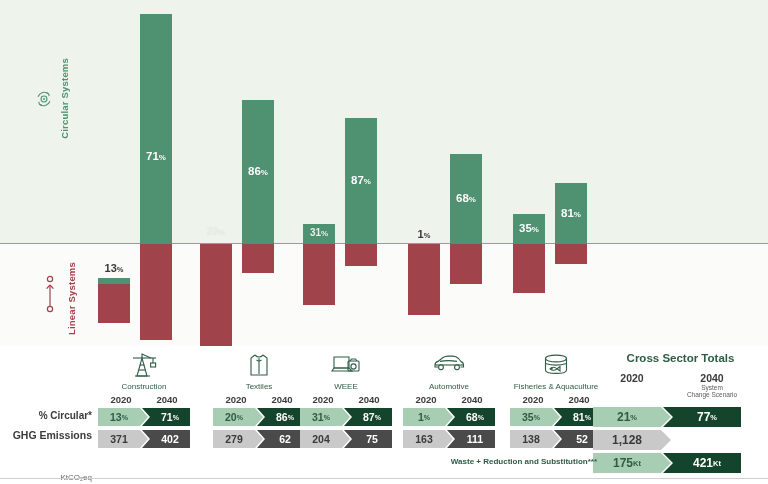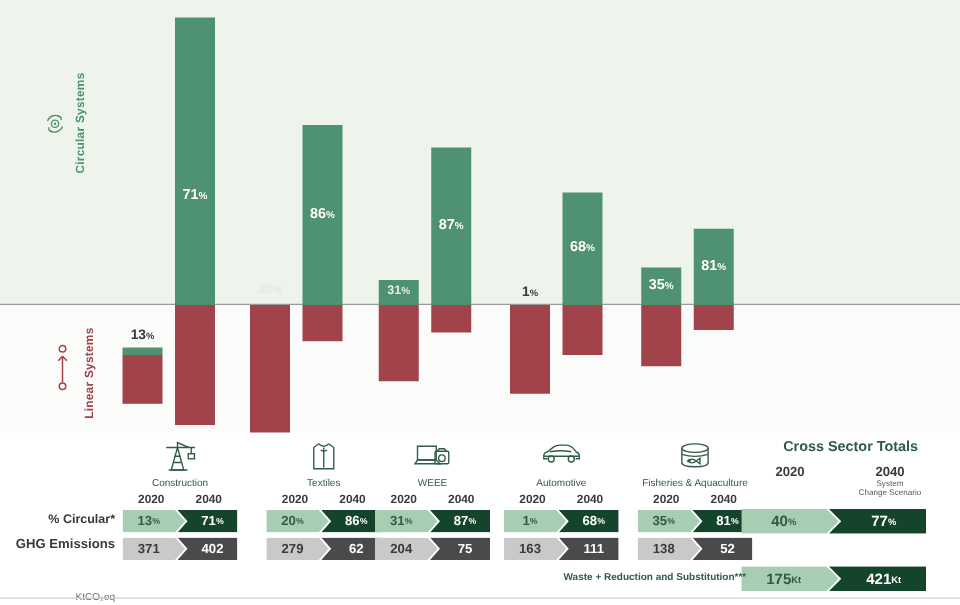--- a/index.html
+++ b/index.html
@@ -419,30 +419,33 @@
       <div class="cst-title">Cross Sector Totals</div>
       <div class="cst-yr" style="left:0px;width:78px;">2020</div>
       <div class="cst-yr" style="left:80px;width:78px;">2040</div>
       <div class="cst-sub" style="left:74px;width:90px;">
         <span>System</span><br>
         <span>Change Scenario</span>
       </div>
 
       <div class="cstpair" style="top:61px;">
         <div class="cst-cell cst-l g-light">
-          <span>40</span>
+          <span>21</span>
             <span class="u">%</span>
         </div>
         <div class="cst-cell cst-r g-dark">
           <span>77</span>
             <span class="u">%</span>
         </div>
       </div>
 
       <div class="cstpair" style="top:84px;">
+        <div class="cst-cell cst-l k-light">
+          <span>1,128</span>
+        </div>
       </div>
 
       <div class="cstpair" style="top:107px;">
         <div class="cst-cell cst-l g-light">
           <span>175</span>
             <span class="u">Kt</span>
         </div>
         <div class="cst-cell cst-r g-dark">
           <span>421</span>
             <span class="u">Kt</span>

